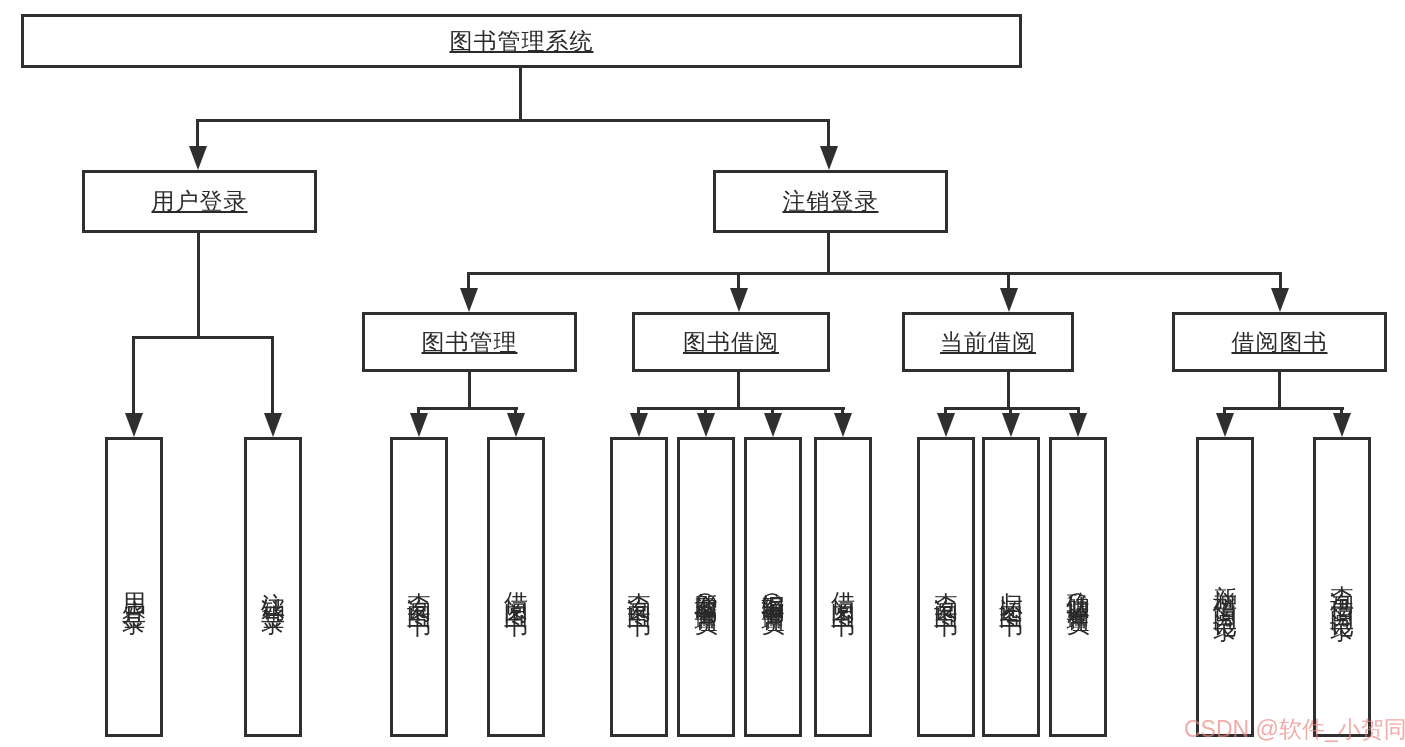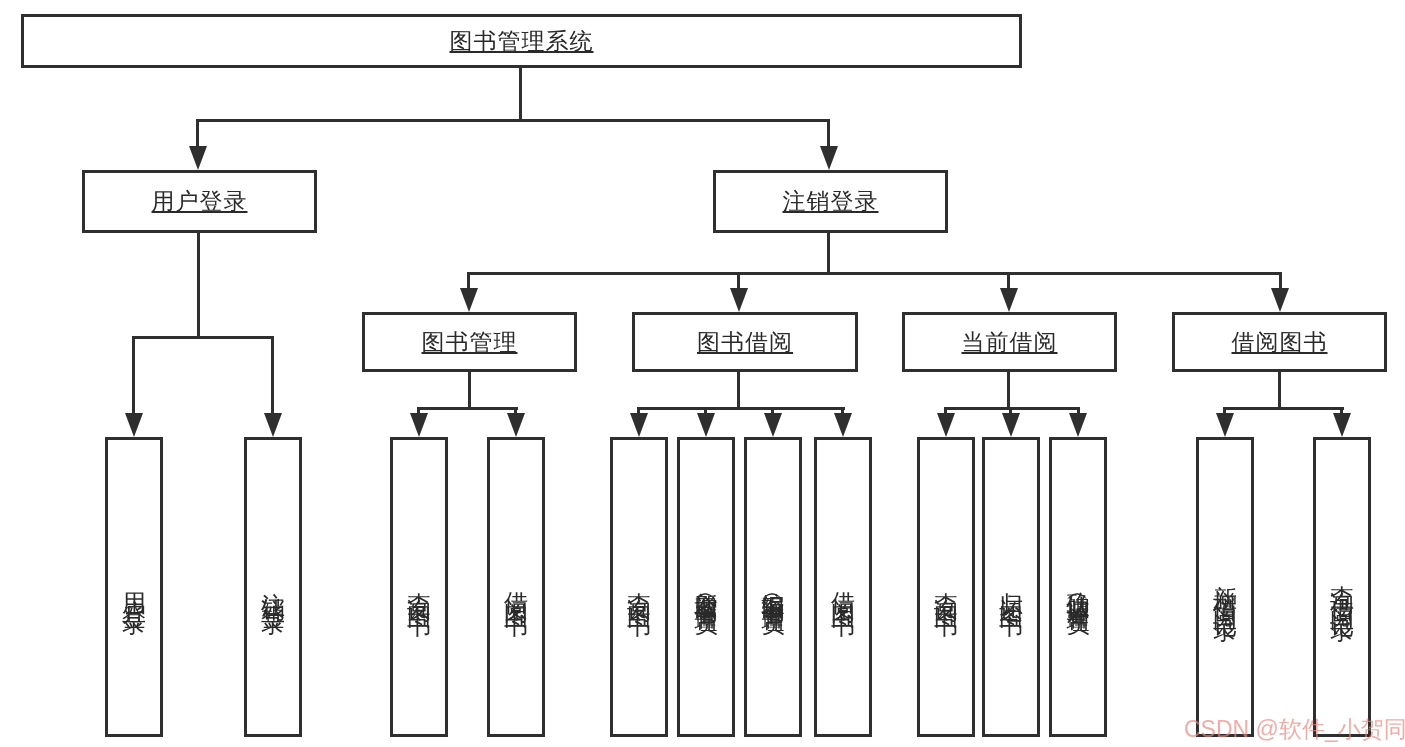--- a/index.html
+++ b/index.html
@@ -138,24 +138,24 @@
   <div class="box hbox" style="left:82px;top:170px;width:235px;height:63px">
     <span>用户登录</span>
   </div>
   <div class="box hbox" style="left:713px;top:170px;width:235px;height:63px">
     <span>注销登录</span>
   </div>
 
   <div class="box hbox" style="left:362px;top:312px;width:215px;height:60px">
     <span>图书管理</span>
   </div>
-  <div class="box hbox" style="left:632px;top:312px;width:226px;height:60px">
+  <div class="box hbox" style="left:632px;top:312px;width:198px;height:60px">
     <span>图书借阅</span>
   </div>
-  <div class="box hbox" style="left:902px;top:312px;width:215px;height:60px">
+  <div class="box hbox" style="left:902px;top:312px;width:172px;height:60px">
     <span>当前借阅</span>
   </div>
   <div class="box hbox" style="left:1172px;top:312px;width:215px;height:60px">
     <span>借阅图书</span>
   </div>
 
   <div class="box vbox" style="left:105px;top:437px;width:58px;height:300px">
     <span>用户登录</span>
   </div>
   <div class="box vbox" style="left:244px;top:437px;width:58px;height:300px">

